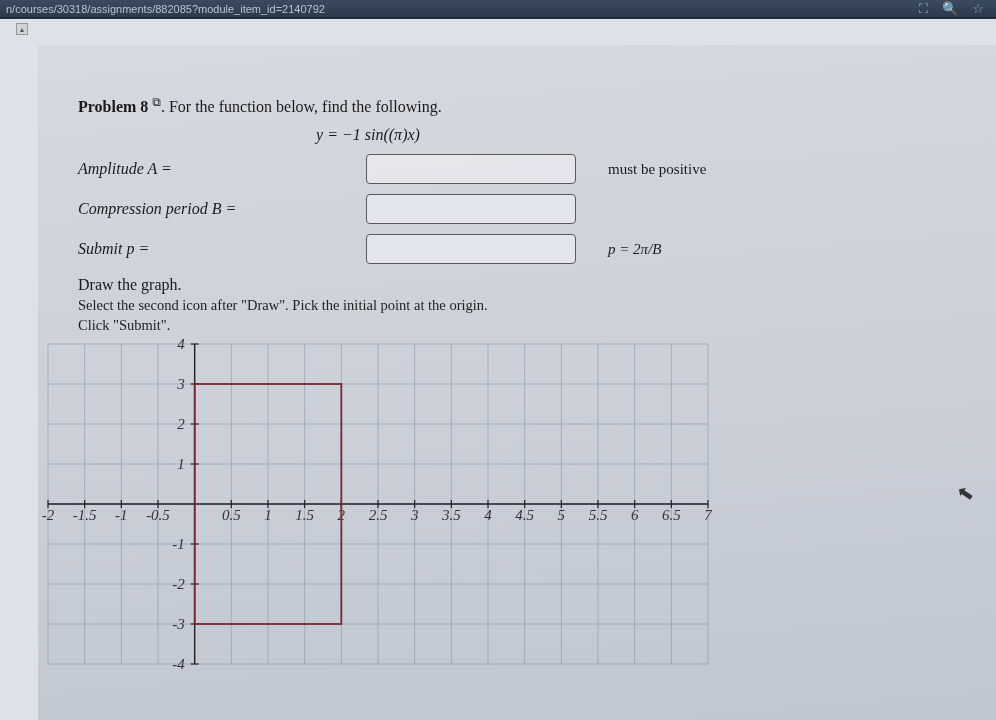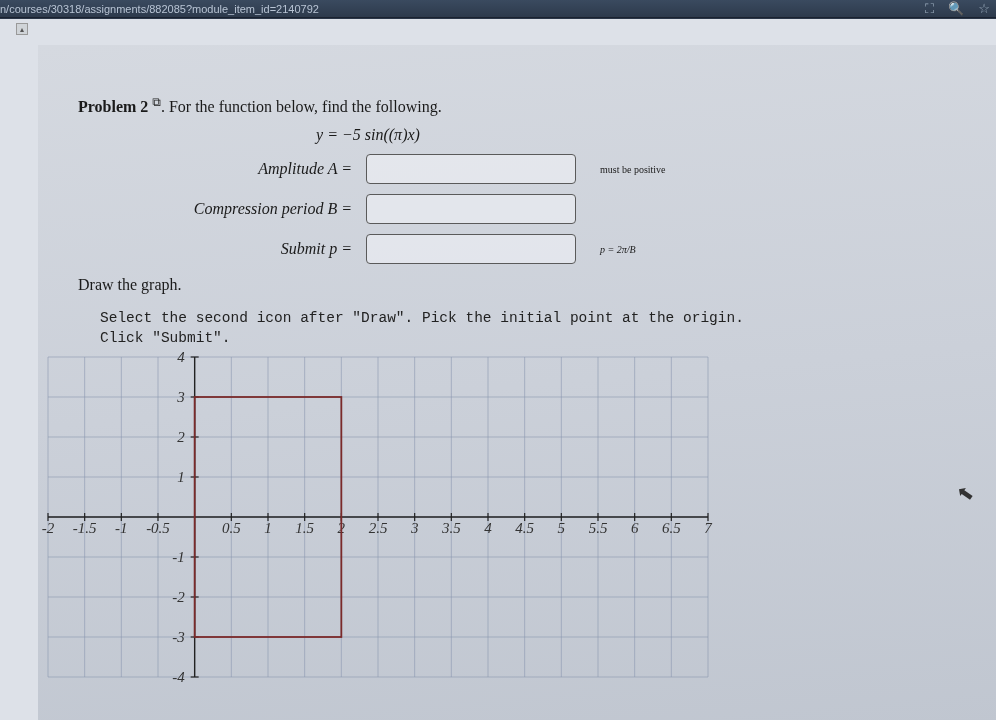--- a/index.html
+++ b/index.html
@@ -10,21 +10,21 @@
   height: 720px;
   overflow: hidden;
   position: relative;
 }
 .browser-bar {
   background: linear-gradient(180deg, #3a4a5f, #2d3a4c);
   height: 18px;
   color: #b8c4d4;
   font-family: Arial, sans-serif;
   font-size: 11px;
-  padding: 2px 0;
+  padding: 2px 6px;
   display: flex;
   align-items: center;
   justify-content: space-between;
   border-bottom: 1px solid #1a2230;
 }
 .browser-url { overflow: hidden; white-space: nowrap; }
 .browser-icons { display: flex; gap: 14px; color: #9ab; font-size: 13px; padding-right: 6px; }
 .content-frame {
   background: #dde1e8;
   margin: 1px 0 0 0;
@@ -66,37 +66,36 @@
 }
 .math-i { font-style: italic; font-family: 'Times New Roman', serif; }
 .field-row {
   display: flex;
   align-items: center;
   margin: 10px 0;
   gap: 8px;
 }
 .field-label {
   width: 280px;
-  text-align: right;
+  text-align: left;
   padding-right: 6px;
 }
 .answer-box {
   border: 1px solid #5a5a5a;
   border-radius: 4px;
   background: rgba(240,242,246,0.6);
   height: 30px;
   width: 210px;
 }
-.field-suffix { margin-left: 16px; font-size: 10px; }
-.draw-head { margin-top: 12px; margin-bottom: 15px; }
+.field-suffix { margin-left: 24px; font-size: 15px; }
+.draw-head { margin-top: 12px; margin-bottom: 2px; }
 .instructions {
-  font-family: Liberation Mono, monospace;
+  font-family: Liberation Serif, serif;
   font-size: 14.5px;
   color: #222;
-  margin-left: 22px;
   line-height: 1.35;
 }
 .graph-wrap {
   position: relative;
   margin-top: 4px;
   margin-left: -40px;
   width: 680px;
   height: 330px;
 }
 .graph-wrap svg { width: 100%; height: 100%; }
@@ -121,27 +120,27 @@
     <span>☆</span>
   </span>
 </div>
 
 <div class="content-frame">
   <div class="scroll-nub">▴</div>
 
   <div class="page">
 
     <div class="problem-header">
-      <span class="pnum">Problem 2</span>
+      <span class="pnum">Problem 8</span>
       <span class="ext-icon">⧉</span>.
       <span>For the function below, find the following.</span>
     </div>
 
     <div class="equation-row">
-      <span class="math-i">y = −5 sin((π)x)</span>
+      <span class="math-i">y = −1 sin((π)x)</span>
     </div>
 
     <div class="field-row">
       <span class="field-label math-i">Amplitude A =</span>
       <input class="answer-box" style="">
       <span class="field-suffix">must be positive</span>
     </div>
 
     <div class="field-row">
       <span class="field-label math-i">Compression period B =</span>

